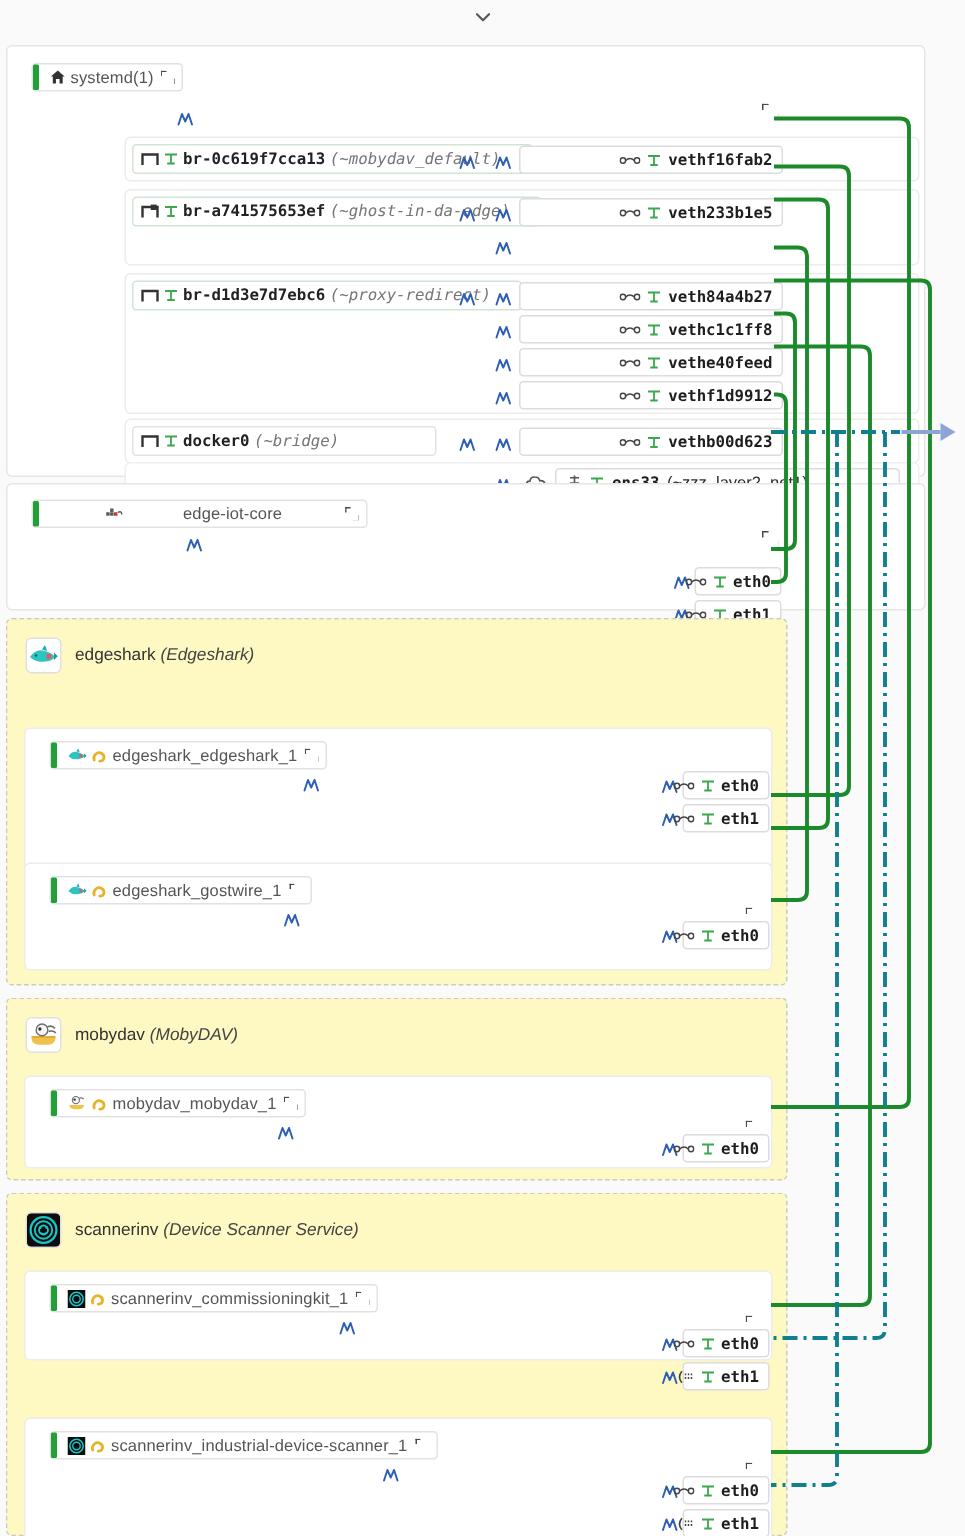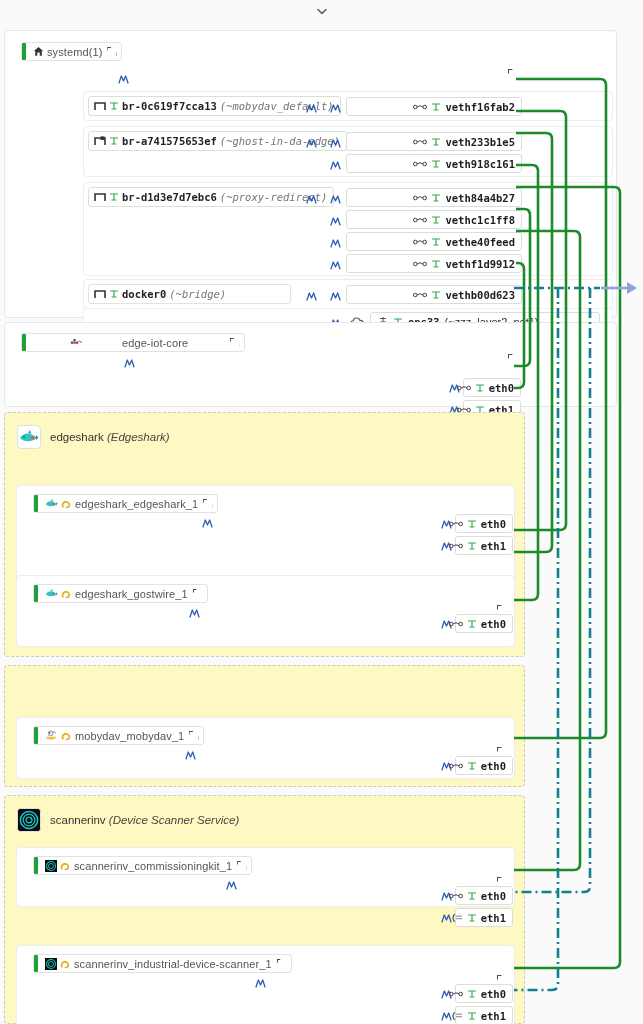--- a/index.html
+++ b/index.html
@@ -55,21 +55,21 @@
     white-space: nowrap;
   }
   .chip .accent {
     width: 4px; height: 17px; background: #21a038; margin-right: 4px;
     border-radius: 1px; flex: none;
   }
   .chip .label { font-size: 11px; color: #555; letter-spacing: .1px; }
   .chip .mono { font-family: "DejaVu Sans Mono", monospace; font-weight: bold; font-size: 10.5px; color: #222; }
   .chip .alias { font-family: "DejaVu Sans Mono", monospace; font-style: italic; font-size: 10.5px; color: #757575; }
   .chip.net {
-    border: 1px solid #e2e2e2; padding: 1px 6px; height: 20px;
+    border: 1px solid #e2e2e2; padding: 1px 20px; height: 20px;
     background:#fff;
   }
   .chip.net.greenborder { border-color: #cfe6d4; }
 
   
   .nif {
     position: absolute; height: 19px;
     border: 1px solid #dcdcdc; border-radius: 3px; background:#fff;
     display:flex; align-items:center; justify-content:flex-end; gap:4px;
     padding: 0 6px 0 5px;
@@ -219,35 +219,20 @@
               <path d="M1 2 H9 M5 2 V8 M2.5 8 H7.5" stroke="#3aa84b" stroke-width="1.2" fill="none"></path>
             </svg>
         </span>
         <span class="nm">veth233b1e5</span>
       </div>
       <span class="branch" style="left:245px; top:31px;">
         <svg width="13" height="13" viewBox="0 0 13 13">
             <path d="M2 11 L4.3 4 L6.5 9 L8.7 4 L11 11" fill="none" stroke="#2c5fb5" stroke-width="1.3" stroke-linejoin="round" stroke-linecap="round"></path>
           </svg>
       </span>
-      <div class="nif" style="left:262px; top:27px; width:176px;">
-        <span style="display:inline-flex;">
-          <svg width="14" height="8" viewBox="0 0 14 8">
-              <circle cx="2.3" cy="4" r="1.8" fill="none" stroke="#444" stroke-width="1"></circle>
-              <circle cx="11.7" cy="4" r="1.8" fill="none" stroke="#444" stroke-width="1"></circle>
-              <path d="M4.1 4 q2.9 -2.6 5.8 0" fill="none" stroke="#444" stroke-width="1"></path>
-            </svg>
-        </span>
-        <span style="display:inline-flex;">
-          <svg width="10" height="10" viewBox="0 0 10 10">
-              <path d="M1 2 H9 M5 2 V8 M2.5 8 H7.5" stroke="#3aa84b" stroke-width="1.2" fill="none"></path>
-            </svg>
-        </span>
-        <span class="nm">veth918c161</span>
-      </div>
     </div>
 
     <div class="subcard" style="left:78px; top:151px; width:530px; height:94px;">
       <div class="chip net greenborder" style="left:4px; top:4px; padding-left:5px;">
         <span style="display:inline-flex;">
           <svg width="12" height="10" viewBox="0 0 12 10">
               <path d="M1 9 L1 2 L11 2 L11 9" fill="none" stroke="#333" stroke-width="1.6"></path>
             </svg>
         </span>
         <span style="display:inline-flex;">
@@ -607,20 +592,35 @@
           <svg width="10" height="10" viewBox="0 0 10 10">
               <path d="M1 2 H9 M5 2 V8 M2.5 8 H7.5" stroke="#3aa84b" stroke-width="1.2" fill="none"></path>
             </svg>
         </span>
         <span class="nm">eth0</span>
       </div>
     </div>
   </div>
 
   <div class="card dashed" style="left:4px; top:643px; width:521px; height:122px;">
+    <div class="grouphdr" style="left:12px; top:12px;">
+      <span class="gicon">
+        <svg width="21" height="18" viewBox="0 0 21 18">
+          <path d="M2 11 Q2 15.5 7.5 15.5 L13 15.5 Q17.5 15.5 18 11 Z" fill="#f0c14b"></path>
+          <path d="M2 11 L18 11 L18 9.6 L2 9.6 Z" fill="#e2ae34"></path>
+          <circle cx="9" cy="5.6" r="3.9" fill="#f5f5f5" stroke="#6d6d6d" stroke-width="0.9"></circle>
+          <circle cx="7.6" cy="5" r="1.1" fill="#333"></circle>
+          <path d="M12.6 3.5 Q16 2.4 17.6 4.6" fill="none" stroke="#6d6d6d" stroke-width="1.1"></path>
+          <path d="M13.4 6.6 Q16.8 5.8 18.2 7.6" fill="none" stroke="#6d6d6d" stroke-width="1.1"></path>
+        </svg>
+      </span>
+      <span class="gname">
+        <span>mobydav</span> <i>(MobyDAV)</i>
+      </span>
+    </div>
 
     <div class="subcard" style="left:11px; top:51px; width:499px; height:62px;">
       <div class="chip" style="left:16px; top:8px; padding-left:0;">
         <span class="accent"></span>
         <span style="display:inline-flex;">
           <svg width="13" height="11" viewBox="0 0 21 18">
               <path d="M2 11 Q2 15.5 7.5 15.5 L13 15.5 Q17.5 15.5 18 11 Z" fill="#f0c14b"></path>
               <circle cx="9" cy="5.6" r="3.9" fill="#f5f5f5" stroke="#6d6d6d" stroke-width="1.2"></circle>
               <circle cx="7.6" cy="5" r="1.3" fill="#333"></circle>
               <path d="M12.6 3.5 Q16 2.4 17.6 4.6" fill="none" stroke="#6d6d6d" stroke-width="1.3"></path>

